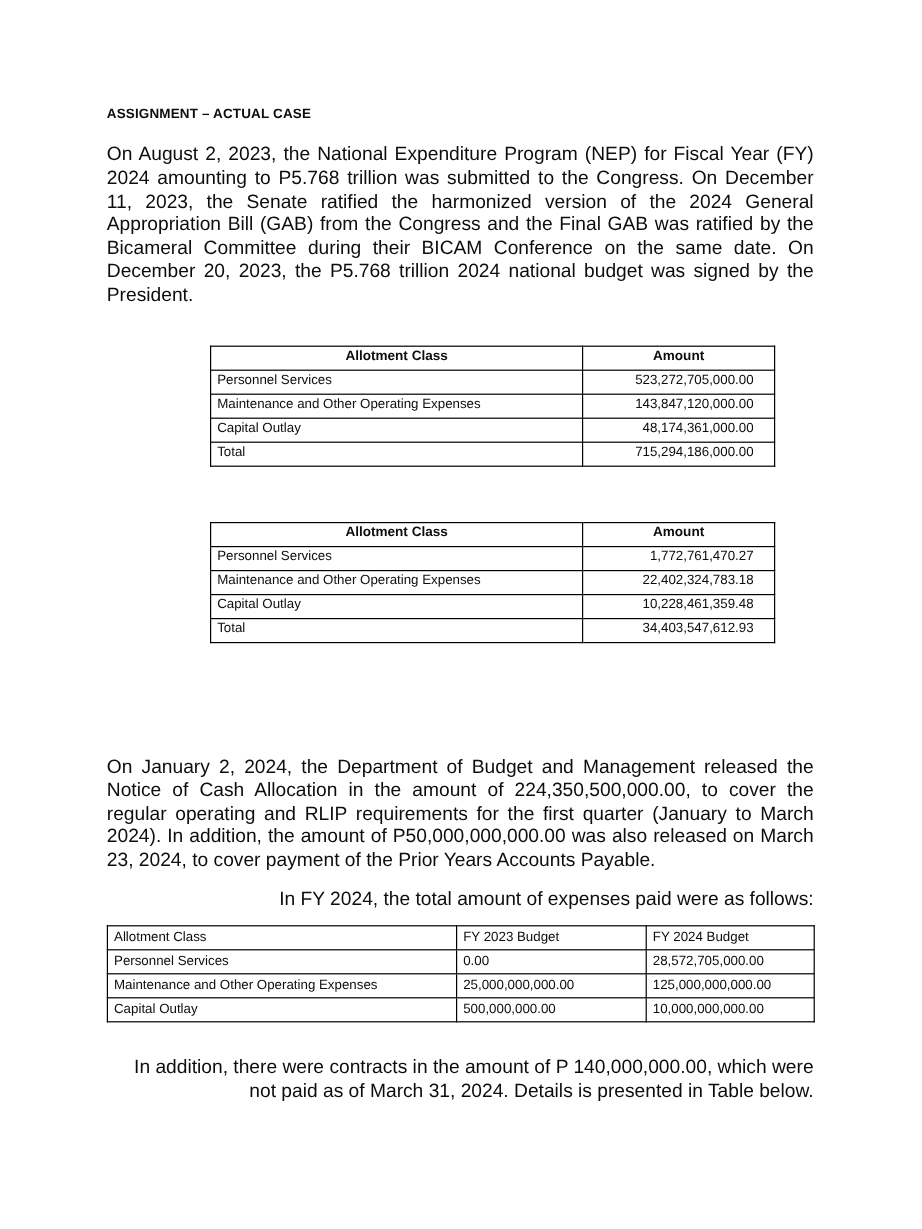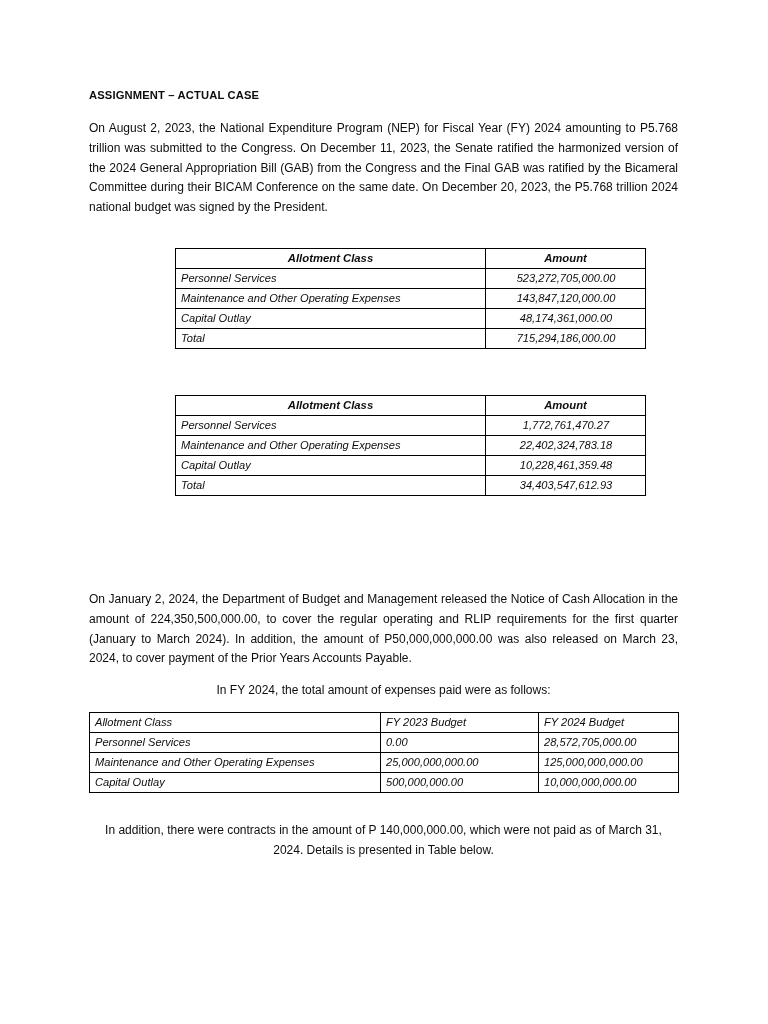--- a/index.html
+++ b/index.html
@@ -26,30 +26,30 @@
 
   .doc-title {
     font-size: 11.2px;
     font-weight: bold;
     letter-spacing: 0.15px;
     margin: 0 0 17px 0;
     line-height: 1.2;
   }
 
   p.para {
-    font-size: 12px;
+    font-size: 16px;
     line-height: 19.6px;
     margin: 0;
     text-align: justify;
     text-justify: inter-word;
     hyphens: none;
   }
 
   p.para.left {
-    text-align: center;
+    text-align: right;
   }
 
   
   .gap-12 { height: 12px; }
   .gap-14 { height: 14px; }
   .gap-17 { height: 17px; }
   .gap-28 { height: 28px; }
   .gap-32 { height: 32px; }
   .gap-44 { height: 44px; }
   .gap-50 { height: 50px; }
@@ -64,21 +64,20 @@
   table.budget td,
   table.budget th {
     border: 1px solid #000000;
     padding: 1px 5px 2px 5px;
     height: 16px;
     line-height: 15px;
     font-weight: normal;
     vertical-align: middle;
     overflow: hidden;
     white-space: nowrap;
-    font-style: italic;
   }
 
   
   .tbl-indent {
     margin-left: 86px;
   }
   table.t-allot {
     width: 470px;
   }
   table.t-allot col.c-class { width: 310px; }
@@ -86,22 +85,22 @@
 
   table.t-allot thead th {
     text-align: center;
     font-weight: bold;
     font-size: 11.3px;
   }
   table.t-allot tbody td.cls {
     text-align: left;
   }
   table.t-allot tbody td.amt {
-    text-align: center;
-    padding-right: 4px;
+    text-align: right;
+    padding-right: 17px;
   }
 
   
   table.t-exp {
     width: 589px;
   }
   table.t-exp col.c-class { width: 291px; }
   table.t-exp col.c-b23   { width: 158px; }
   table.t-exp col.c-b24   { width: 140px; }
 

